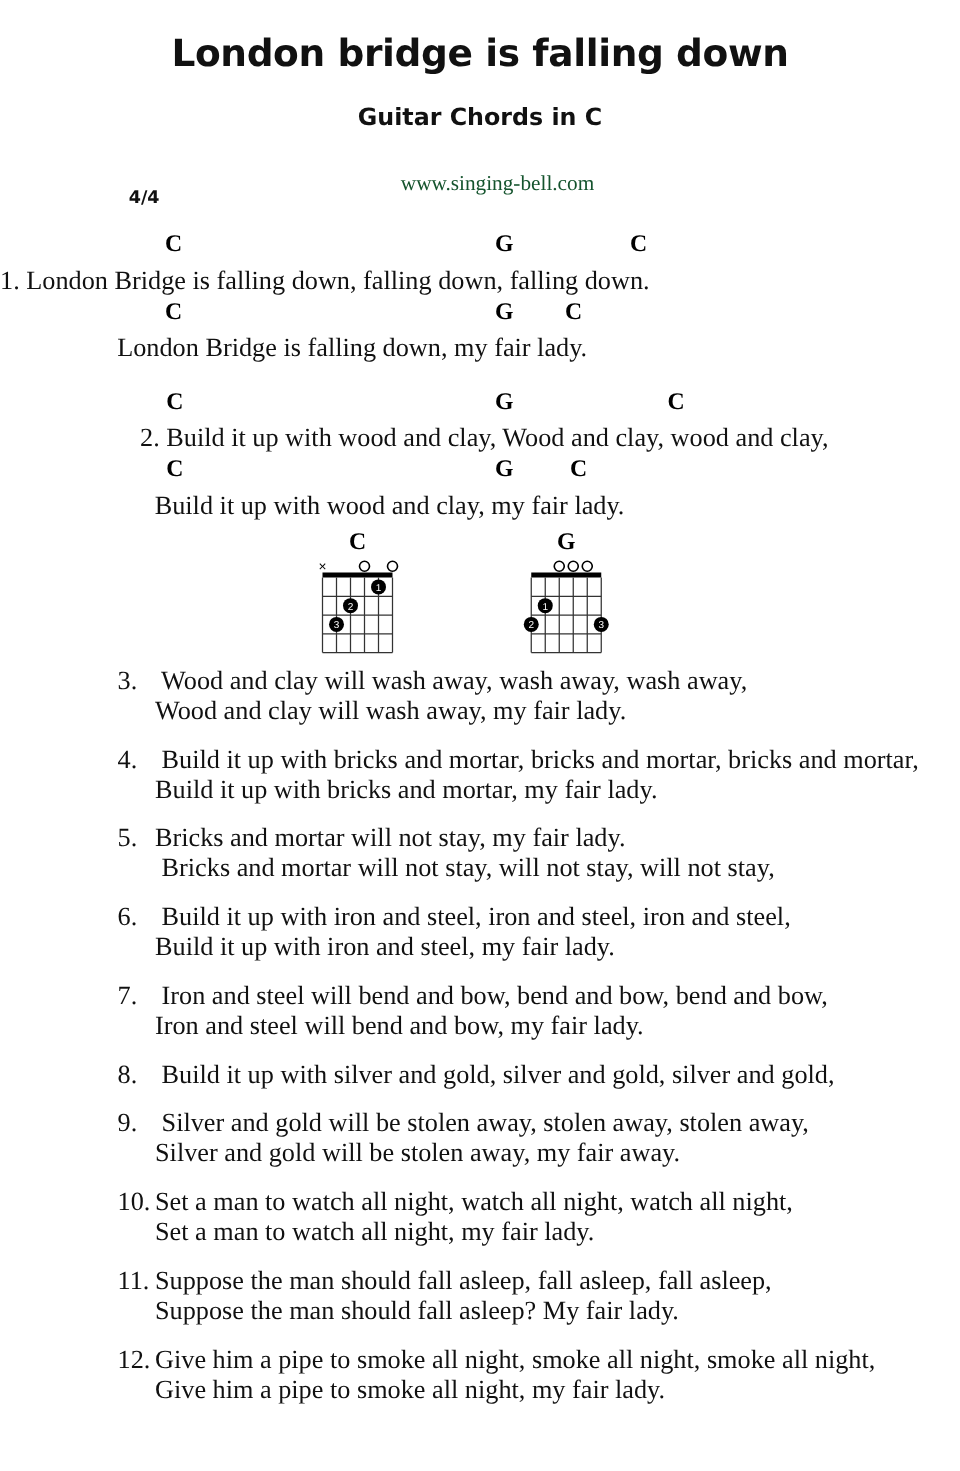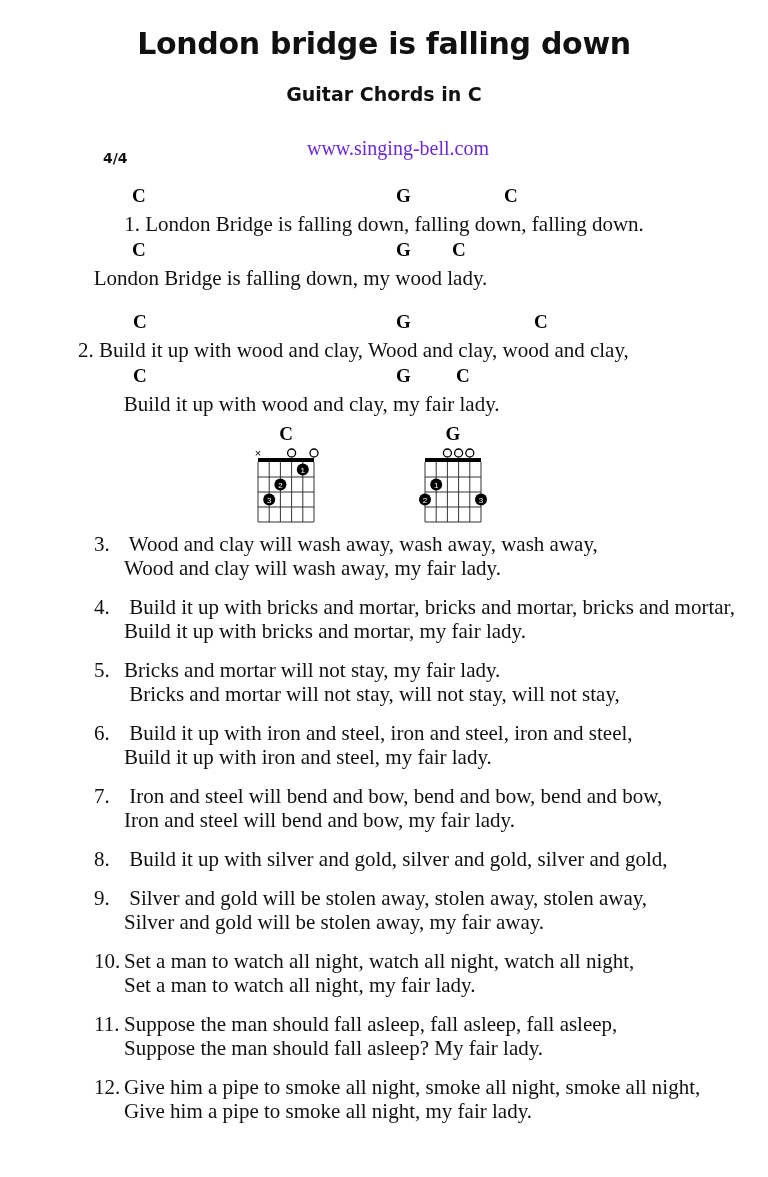--- a/index.html
+++ b/index.html
@@ -28,22 +28,22 @@
     font-family:"DejaVu Sans", sans-serif;
     font-weight:bold;
     font-size:19px;
     color:#111;
     margin:12px;
     padding-top:10px;
   }
   .url {
     text-align:center;
     font-family:"Liberation Serif", serif;
-    font-size:20px;
-    color:#6d28d9;
+    font-size:17px;
+    color:#14532d;
     margin:0;
     padding-top:20px;
     padding-left:28px;
   }
 
   .meter {
     position:absolute;
     left:103px; top:150px;
     font-family:"DejaVu Sans", sans-serif;
     font-weight:bold;
@@ -122,35 +122,35 @@
 
   <div class="meter">4/4</div>
 
   <div class="verses-top">
       <div class="stanza" style="margin-bottom: 18px;">
         <div class="chordline">
           <span class="ch" style="left: 132px;">C</span>
           <span class="ch" style="left: 396px;">G</span>
           <span class="ch" style="left: 504px;">C</span>
         </div>
-        <div class="lyricline" style=" text-align: center;">1. London Bridge is falling down, falling down, falling down.</div>
+        <div class="lyricline" style="">1. London Bridge is falling down, falling down, falling down.</div>
         <div class="chordline">
           <span class="ch" style="left: 132px;">C</span>
           <span class="ch" style="left: 396px;">G</span>
           <span class="ch" style="left: 452px;">C</span>
         </div>
-        <div class="lyricline" style="padding-left: 78px;">   London Bridge is falling down, my wood lady.</div>
+        <div class="lyricline" style="padding-left: 78px;">   London Bridge is falling down, my fair lady.</div>
       </div>
       <div class="stanza" style="margin-bottom: 18px;">
         <div class="chordline">
           <span class="ch" style="left: 133px;">C</span>
           <span class="ch" style="left: 396px;">G</span>
           <span class="ch" style="left: 534px;">C</span>
         </div>
-        <div class="lyricline" style="padding-left: 78px;">2. Build it up with wood and clay, Wood and clay, wood and clay,</div>
+        <div class="lyricline" style="padding-left: 112px;">2. Build it up with wood and clay, Wood and clay, wood and clay,</div>
         <div class="chordline">
           <span class="ch" style="left: 133px;">C</span>
           <span class="ch" style="left: 396px;">G</span>
           <span class="ch" style="left: 456px;">C</span>
         </div>
         <div class="lyricline" style="padding-left: 108px;">   Build it up with wood and clay, my fair lady.</div>
       </div>
     </div>
 
   <div class="diagrams">

